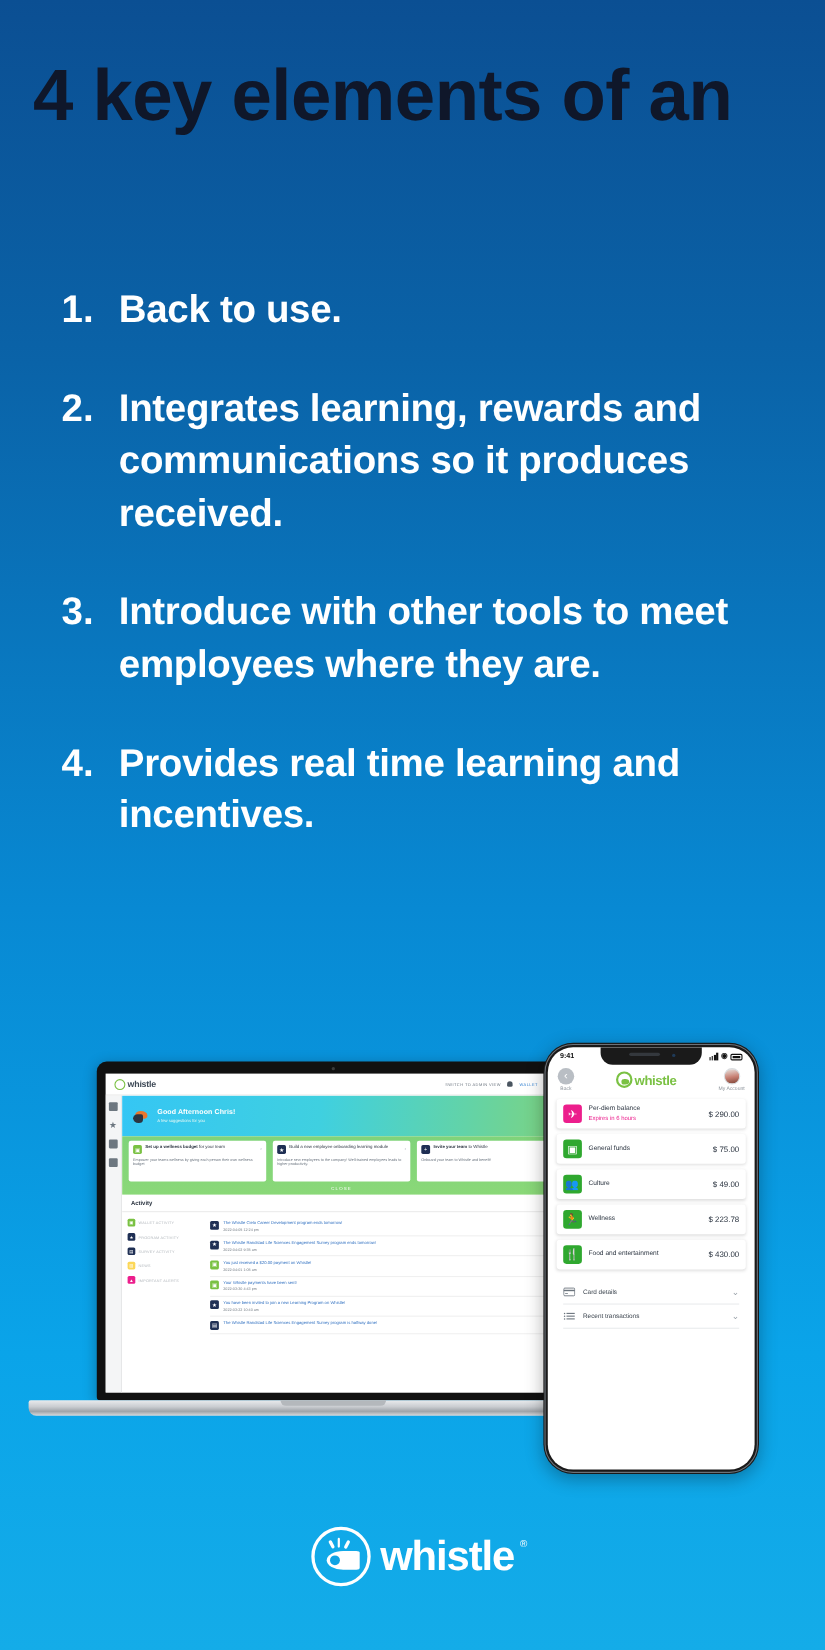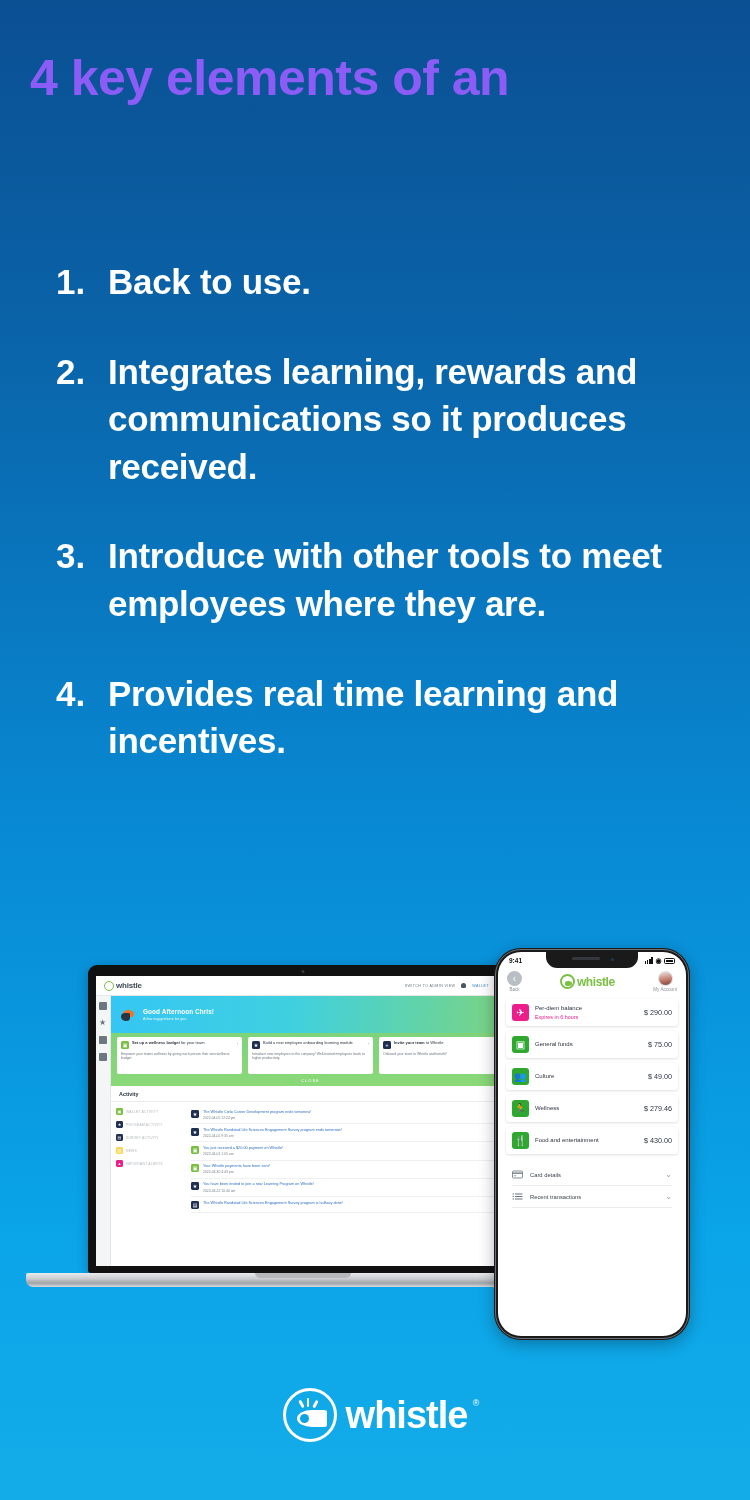--- a/index.html
+++ b/index.html
@@ -6,21 +6,21 @@
   html,body { width:750px; height:1500px; }
   body {
     font-family:"Liberation Sans", sans-serif;
     background:linear-gradient(180deg,#0b4f93 0%,#0a63a8 22%,#0889d3 55%,#0aa4e9 82%,#14ace8 100%);
     overflow:hidden; position:relative;
   }
 
   
   .headline { position:absolute; left:30px; top:52px; width:700px; }
   .headline .l1 {
-    color:#8b5cf6; font-size:50px; font-weight:bold; letter-spacing:-0.5px;
+    color:#0f172a; font-size:66px; font-weight:bold; letter-spacing:-0.5px;
     line-height:1.06; white-space:nowrap;
   }
   .headline .l2 {
     color:#fff; font-size:50px; font-weight:bold; letter-spacing:-0.4px;
     line-height:1.16; white-space:nowrap;
   }
 
   
   .list { position:absolute; left:56px; top:258px; width:680px; }
   .item { display:flex; margin-bottom:42px; }
@@ -426,21 +426,21 @@
           <div class="wamt">$ 75.00</div>
         </div>
         <div class="wrow">
           <div class="wico green">👥</div>
           <div class="wl1">Culture</div>
           <div class="wamt">$ 49.00</div>
         </div>
         <div class="wrow">
           <div class="wico green">🏃</div>
           <div class="wl1">Wellness</div>
-          <div class="wamt">$ 279.46</div>
+          <div class="wamt">$ 223.78</div>
         </div>
         <div class="wrow">
           <div class="wico green">🍴</div>
           <div class="wl1">Food and entertainment</div>
           <div class="wamt">$ 430.00</div>
         </div>
       </div>
 
       <div class="plinks">
         <div class="plink">

